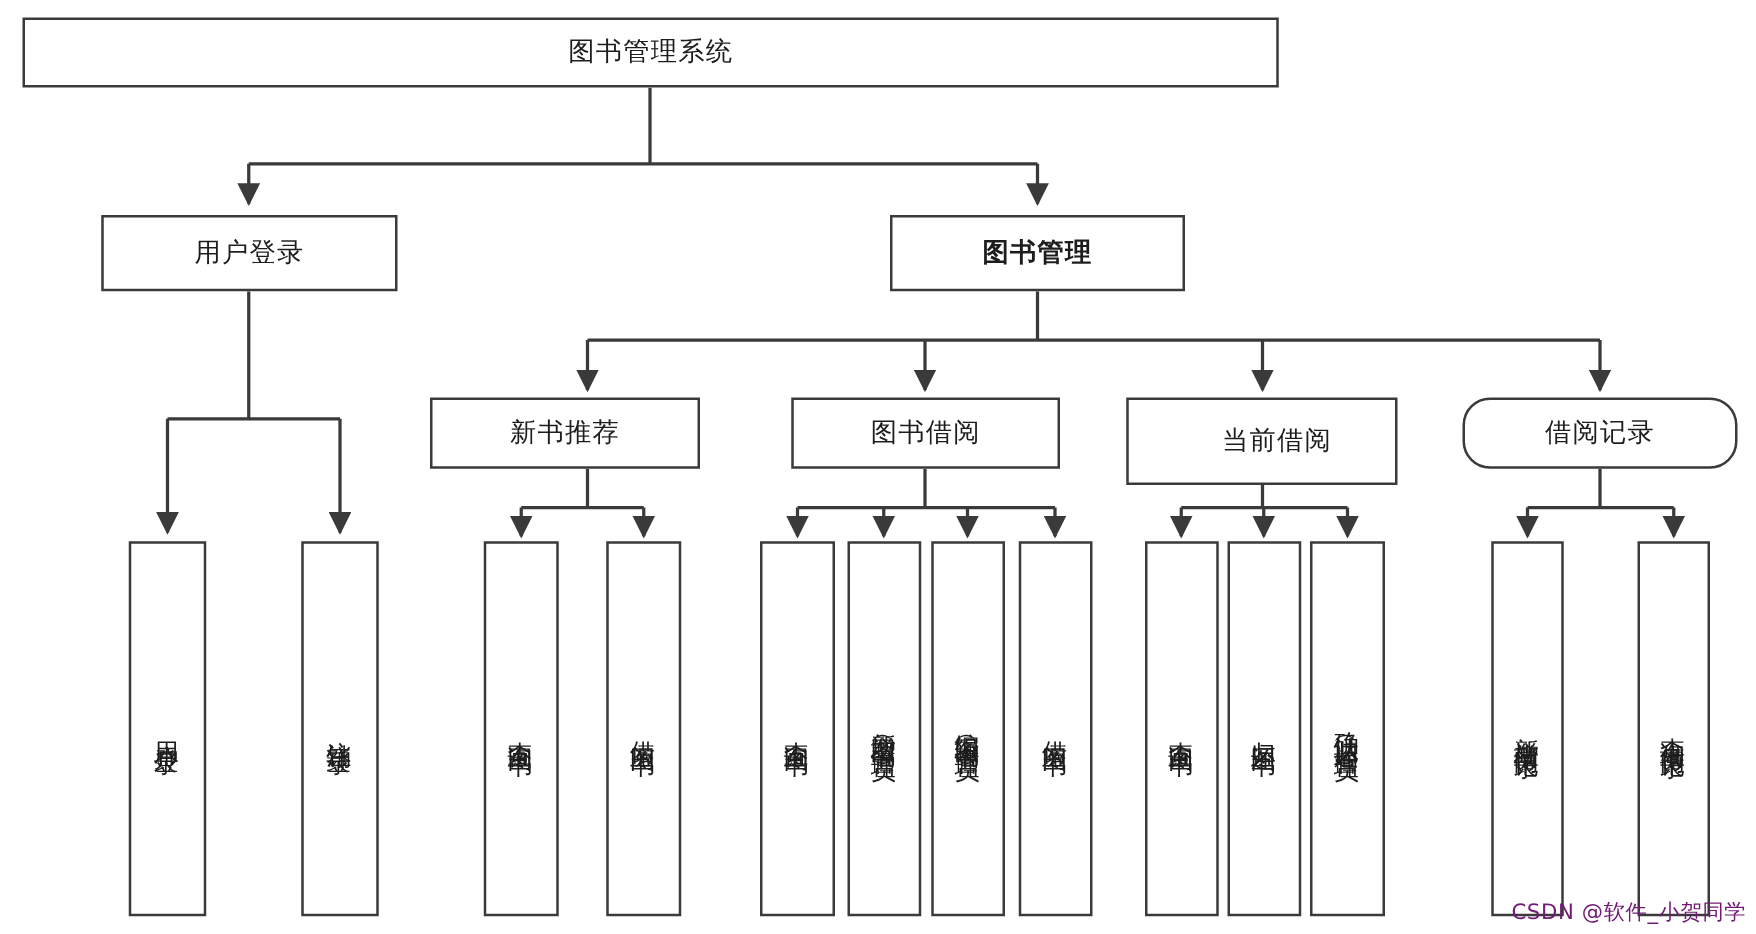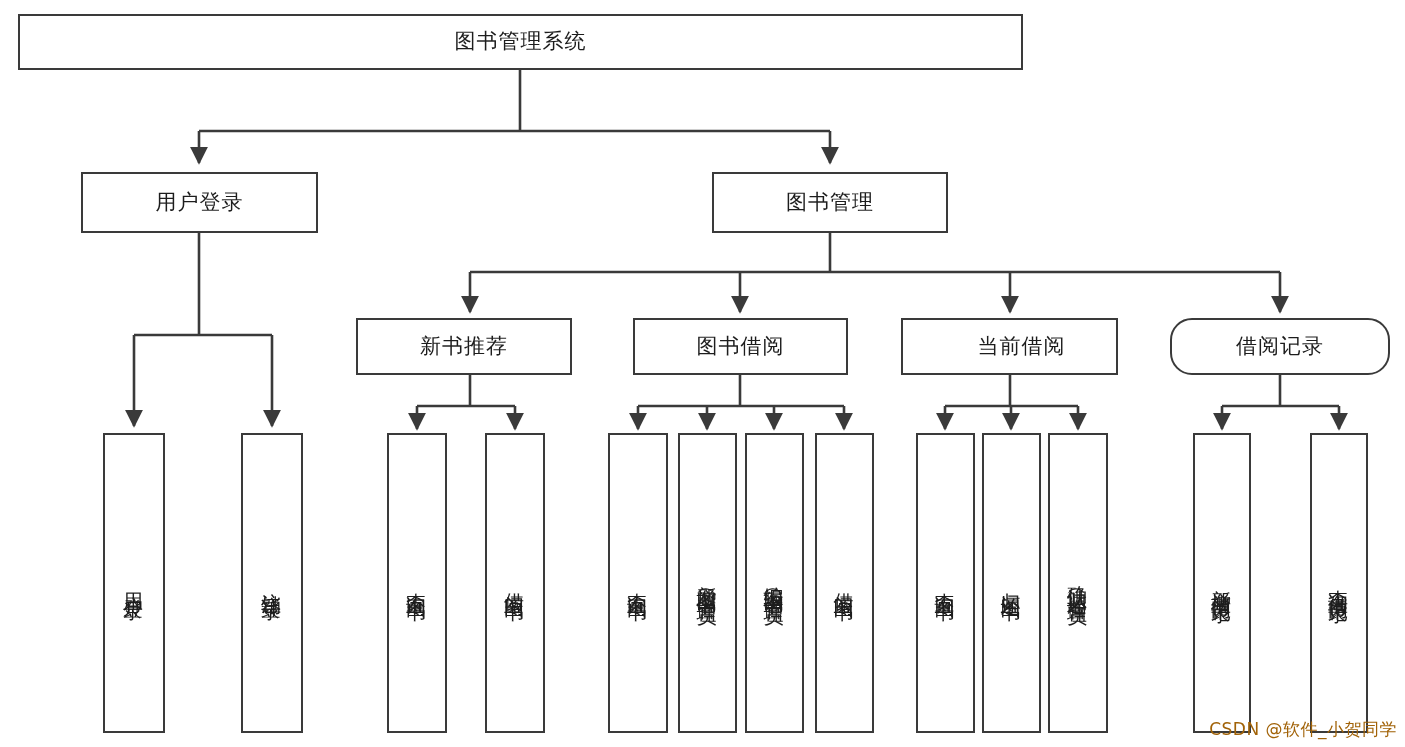--- a/index.html
+++ b/index.html
@@ -54,21 +54,21 @@
     writing-mode: vertical-rl;
     text-orientation: upright;
     white-space: nowrap;
     letter-spacing: 3px;
   }
   #watermark {
     position: absolute;
     right: 8px;
     bottom: 6px;
     font-size: 17px;
-    color: #a16207;
+    color: #701a75;
     letter-spacing: 0.5px;
     z-index: 3;
     white-space: nowrap;
   }
 </style>
 </head>
 <body>
 
 <div id="canvas">
 
@@ -125,31 +125,31 @@
     </g>
   </svg>
 
   <div class="node h" style="left:18px; top:14px; width:1005px; height:56px;">
     <span>图书管理系统</span>
   </div>
 
   <div class="node h" style="left:81px; top:172px; width:237px; height:61px;">
     <span>用户登录</span>
   </div>
-  <div class="node h" style="left:712px; top:172px; width:236px; height:61px;">
+  <div class="node h" style="left:712px; top:172px; width:236px; height:61px;font-weight:bold;">
     <span>图书管理</span>
   </div>
 
-  <div class="node h" style="left:356px; top:318px; width:216px; height:57px;">
+  <div class="node h" style="left:344px; top:318px; width:216px; height:57px;">
     <span>新书推荐</span>
   </div>
   <div class="node h" style="left:633px; top:318px; width:215px; height:57px;">
     <span>图书借阅</span>
   </div>
-  <div class="node h" style="left:901px; top:318px; width:217px; height:57px;padding-left:24px;">
+  <div class="node h" style="left:901px; top:318px; width:217px; height:70px;padding-left:24px;">
     <span>当前借阅</span>
   </div>
   <div class="node h" style="left:1170px; top:318px; width:220px; height:57px;border-radius:22px;">
     <span>借阅记录</span>
   </div>
 
   <div class="node v" style="left:103px; top:433px; width:62px; height:300px;">
     <span class="vtxt">用户登录</span>
   </div>
   <div class="node v" style="left:241px; top:433px; width:62px; height:300px;">

